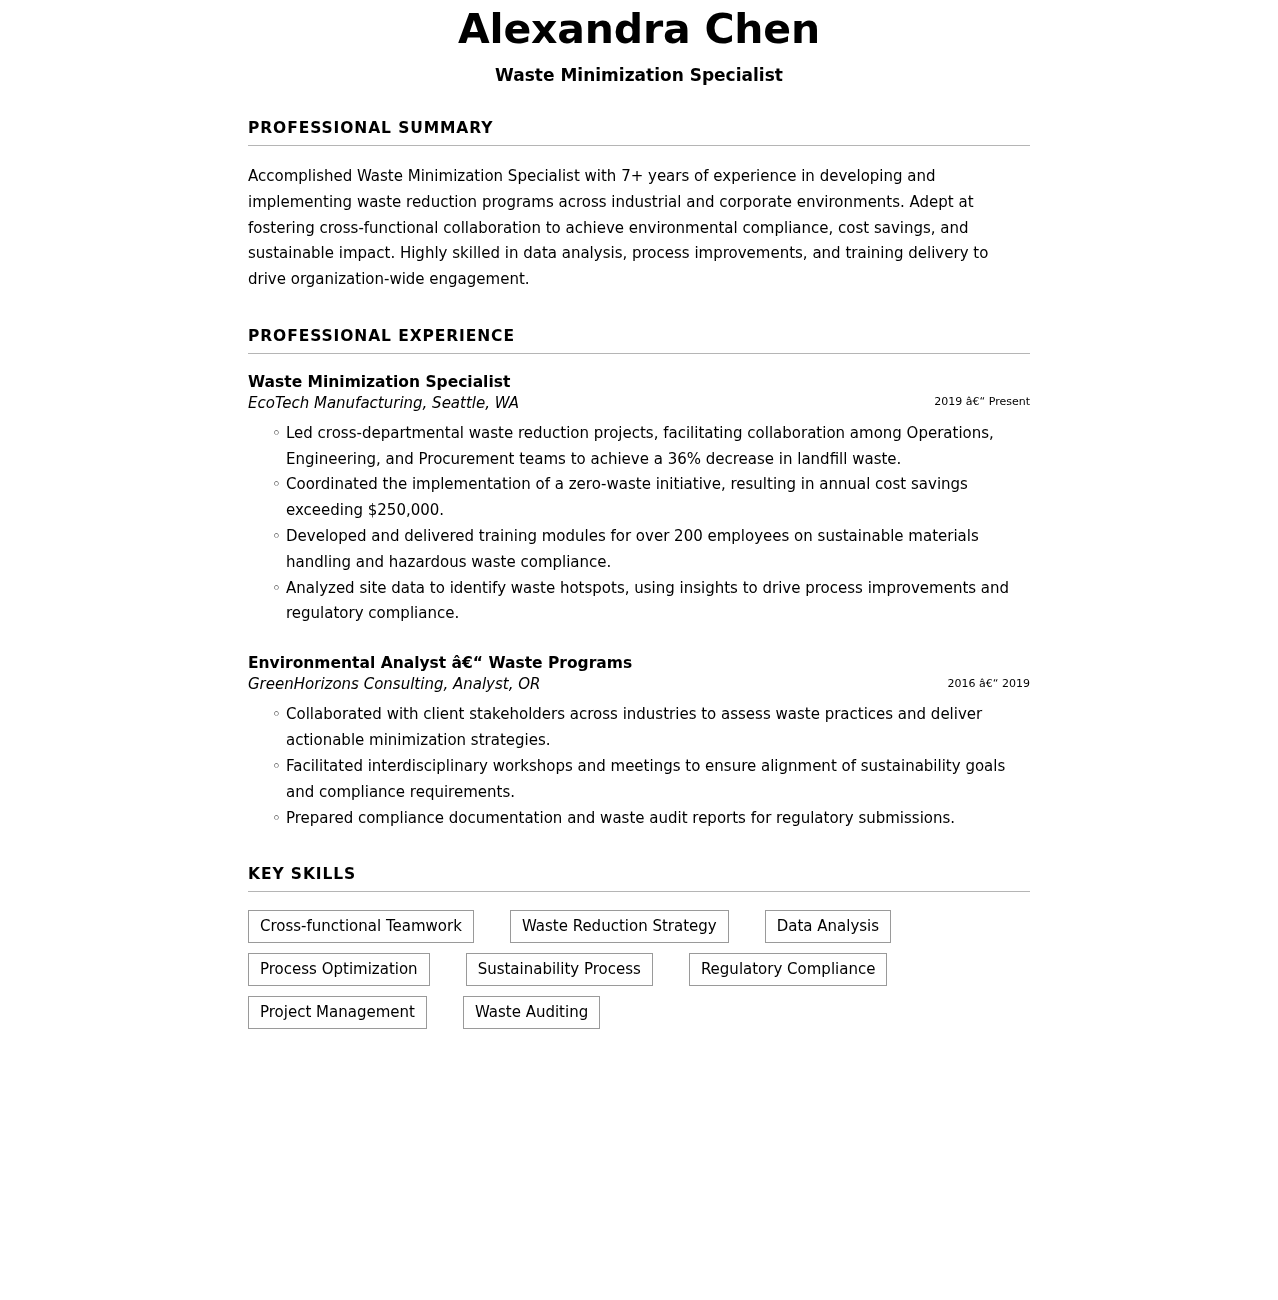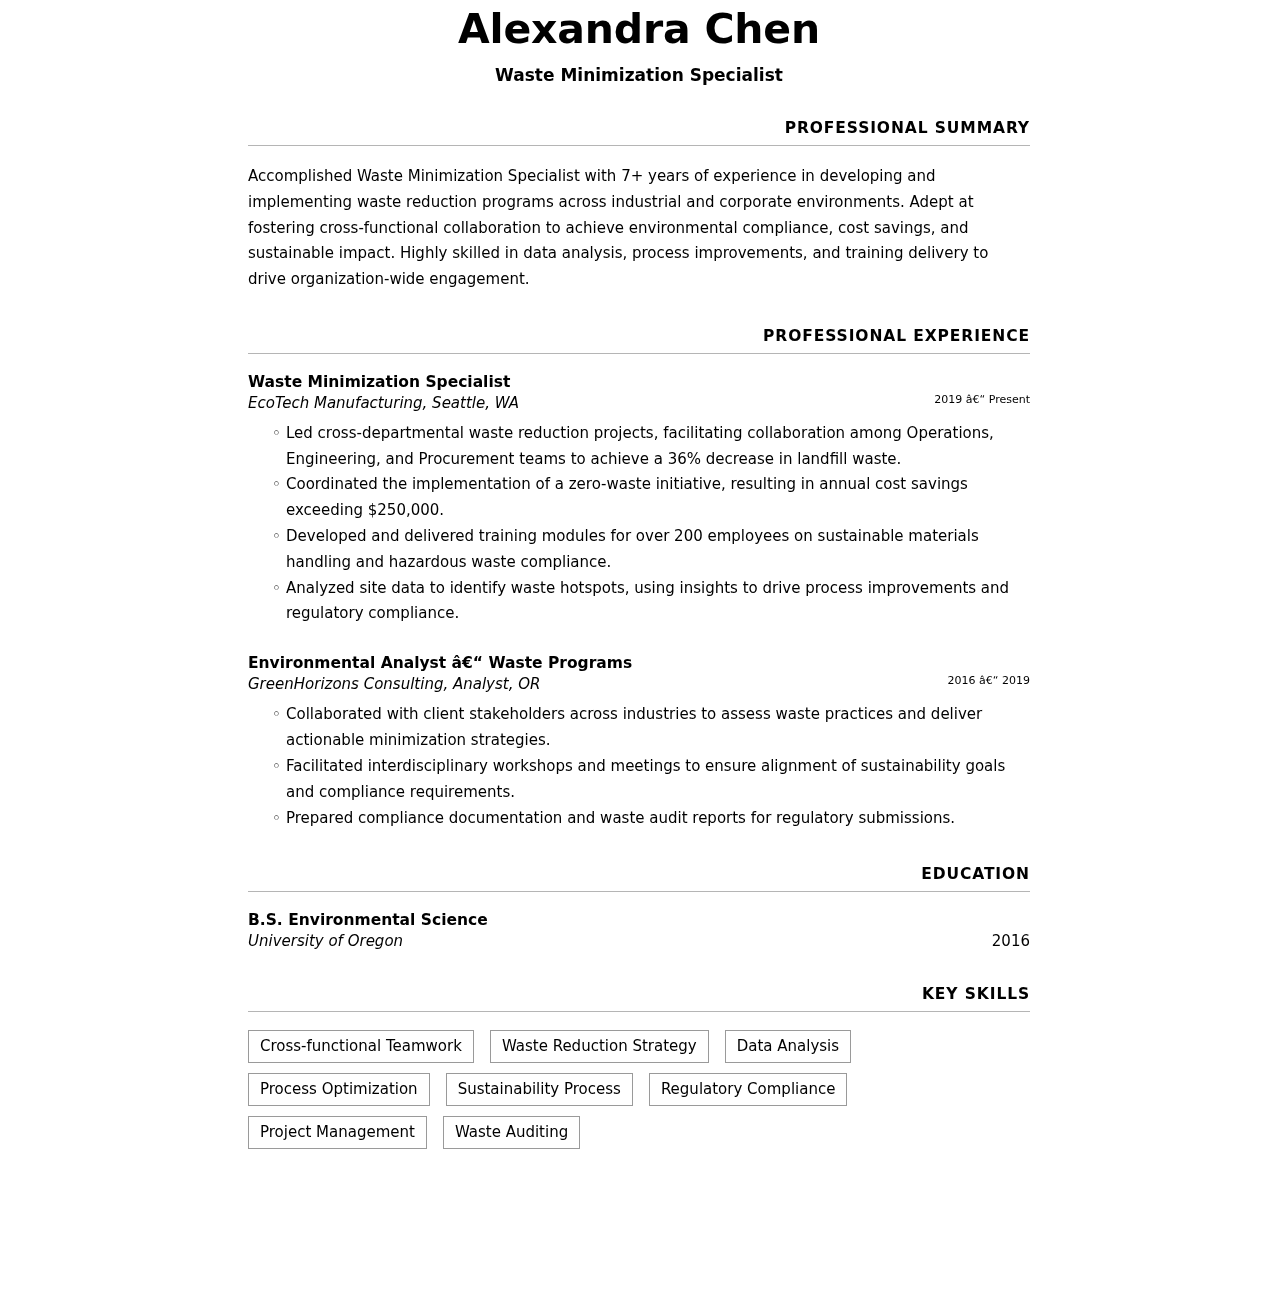--- a/index.html
+++ b/index.html
@@ -50,21 +50,20 @@
   
   .section {
     margin-top: 34px;
   }
   .section-title {
     font-size: 15.5px;
     font-weight: bold;
     letter-spacing: 0.9px;
     margin: 0 0 7px 0;
     line-height: 1.2;
-    text-align: right;
   }
   .rule {
     height: 1px;
     background: #b5b5b5;
     width: 100%;
     margin-bottom: 18px;
   }
 
   .summary-text {
     font-size: 15px;
@@ -81,21 +80,21 @@
   }
   .job-title {
     font-size: 15.5px;
     font-weight: bold;
     line-height: 1.35;
     margin: 0;
   }
   .job-meta {
     display: flex;
     justify-content: space-between;
-    align-items: flex-start;
+    align-items: center;
     line-height: 1.35;
   }
   .job-company {
     font-size: 15px;
     font-style: italic;
   }
   .job-dates {
     font-size: 11px;
     white-space: nowrap;
     padding-left: 18px;
@@ -141,21 +140,21 @@
   .edu-year {
     font-size: 15px;
     white-space: nowrap;
     padding-left: 18px;
   }
 
   
   .skills {
     display: flex;
     flex-wrap: wrap;
-    gap: 10px 16px;
+    gap: 10px 36px;
     max-width: 770px;
   }
   .skill-tag {
     border: 1px solid #9a9a9a;
     background: #ffffff;
     font-size: 15px;
     line-height: 1.2;
     padding: 6px 11px 7px 11px;
     white-space: nowrap;
   }
@@ -201,31 +200,20 @@
         <span class="job-dates">2016 â€“ 2019</span>
       </div>
       <ul class="bullets">
         <li>Collaborated with client stakeholders across industries to assess waste practices and deliver actionable minimization strategies.</li>
         <li>Facilitated interdisciplinary workshops and meetings to ensure alignment of sustainability goals and compliance requirements.</li>
         <li>Prepared compliance documentation and waste audit reports for regulatory submissions.</li>
       </ul>
     </div>
   </section>
 
-  <section class="section">
-    <h2 class="section-title">EDUCATION</h2>
-    <div class="rule"></div>
-    <div>
-      <div class="edu-degree">B.S. Environmental Science</div>
-      <div class="edu-meta">
-        <span class="edu-school">University of Oregon</span>
-        <span class="edu-year">2016</span>
-      </div>
-    </div>
-  </section>
 
   <section class="section">
     <h2 class="section-title">KEY SKILLS</h2>
     <div class="rule"></div>
     <div class="skills">
       <span class="skill-tag">Cross-functional Teamwork</span>
       <span class="skill-tag">Waste Reduction Strategy</span>
       <span class="skill-tag">Data Analysis</span>
       <span class="skill-tag">Process Optimization</span>
       <span class="skill-tag">Sustainability Process</span>

